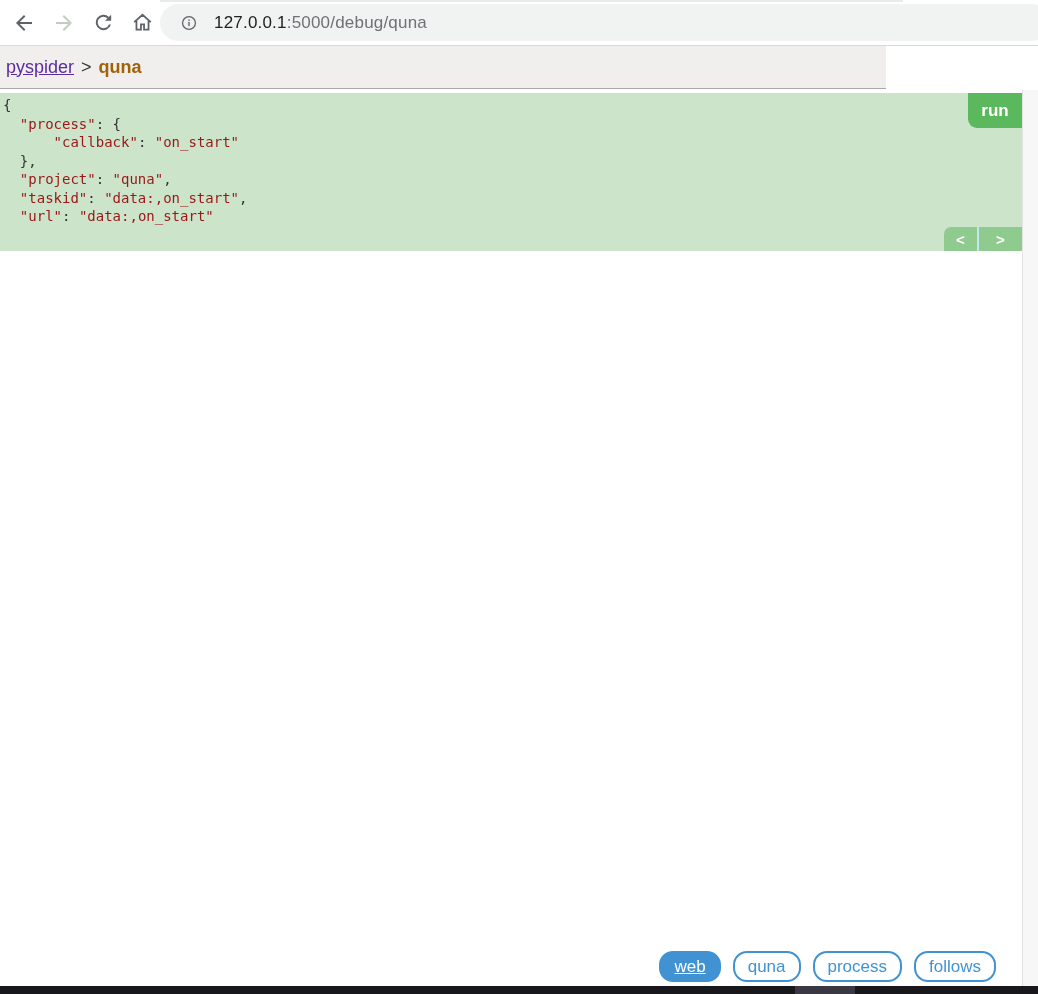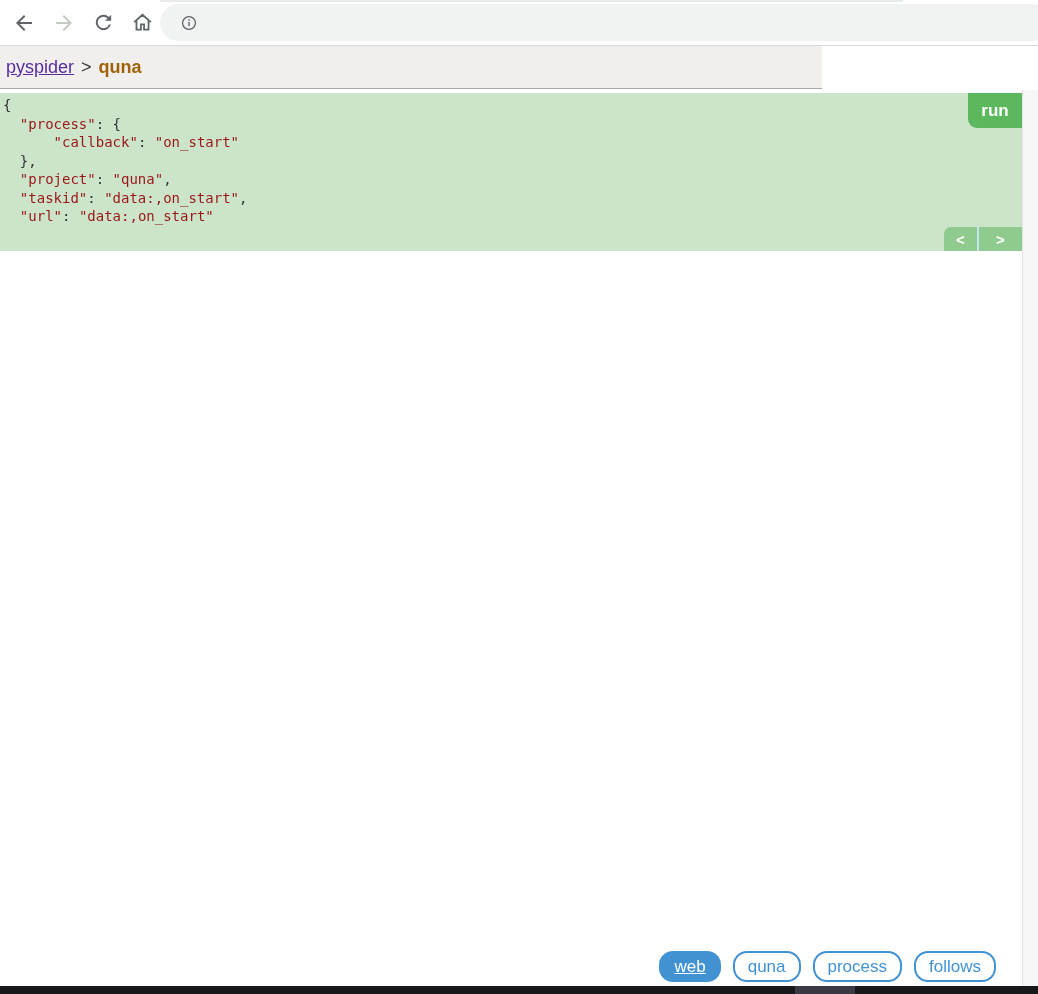--- a/index.html
+++ b/index.html
@@ -24,21 +24,21 @@
     position: absolute; left: 160px; top: 4px; width: 890px; height: 37px;
     background: #f1f2f2; border-radius: 19px;
     display: flex; align-items: center; padding-left: 20px; box-sizing: border-box;
   }
   .url-text { font-size: 17px; margin-left: 16px; letter-spacing: 0.2px; white-space: nowrap; }
   .url-host { color: #202124; }
   .url-path { color: #6e7276; }
 
   
   .breadcrumb-bar {
-    position: absolute; top: 46px; left: 0; width: 822px; height: 43px;
+    position: absolute; top: 46px; left: 0; width: 886px; height: 43px;
     background: #f0efee; border-bottom: 1px solid #a8a8a8;
     display: flex; align-items: center; padding-left: 6px; box-sizing: border-box;
     font-size: 18px;
   }
   .crumb-link { color: #5a2ca0; text-decoration: underline; cursor: pointer; }
   .crumb-sep { color: #333333; margin: 0 7px; }
   .crumb-current { color: #a16207; font-weight: bold; }
 
   
   .task-panel {
@@ -131,20 +131,21 @@
       <path d="M4 11.7 12 4.6l8 7.1M6.2 10.2v8.6h4.3v-5h3v5h4.3v-8.6" fill="none" stroke="#5f6368" stroke-width="1.7"></path>
     </svg>
   </button>
 
   <div class="url-pill">
     <svg width="18" height="18" viewBox="0 0 24 24">
       <circle cx="12" cy="12" r="8.6" fill="none" stroke="#5f6368" stroke-width="1.7"></circle>
       <rect x="11.1" y="10.6" width="1.8" height="5.6" fill="#5f6368"></rect>
       <rect x="11.1" y="7.2" width="1.8" height="2" fill="#5f6368"></rect>
     </svg>
+    <span class="url-text"><span class="url-host">127.0.0.1</span><span class="url-path">:5000/debug/quna</span></span>
   </div>
 </div>
 
 <div class="breadcrumb-bar">
   <a class="crumb-link">pyspider</a>
   <span class="crumb-sep">&gt;</span>
   <span class="crumb-current">quna</span>
 </div>
 
 <div class="task-panel">

